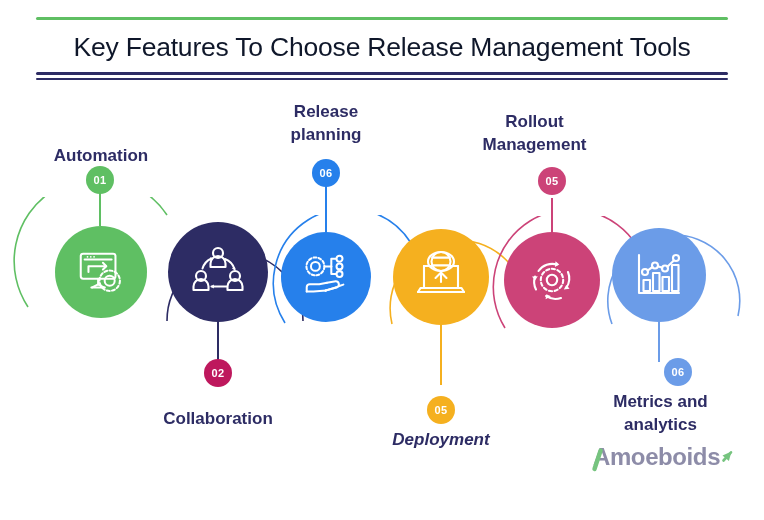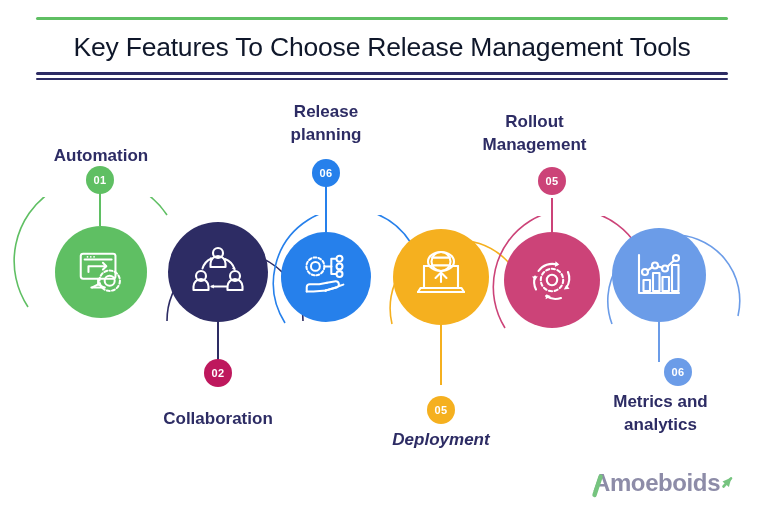--- a/index.html
+++ b/index.html
@@ -102,21 +102,21 @@
     font-weight: bold;
     line-height: 23px;
     text-align: center;
     white-space: pre-line;
   }
 
   
   .logo {
     position: absolute;
     left: 573px;
-    top: 467px;
+    top: 441px;
     width: 170px;
     height: 36px;
     text-align: right;
   }
   .logo-text {
     position: absolute;
     left: 20px;
     top: 2px;
     font-size: 24px;
     font-weight: bold;

